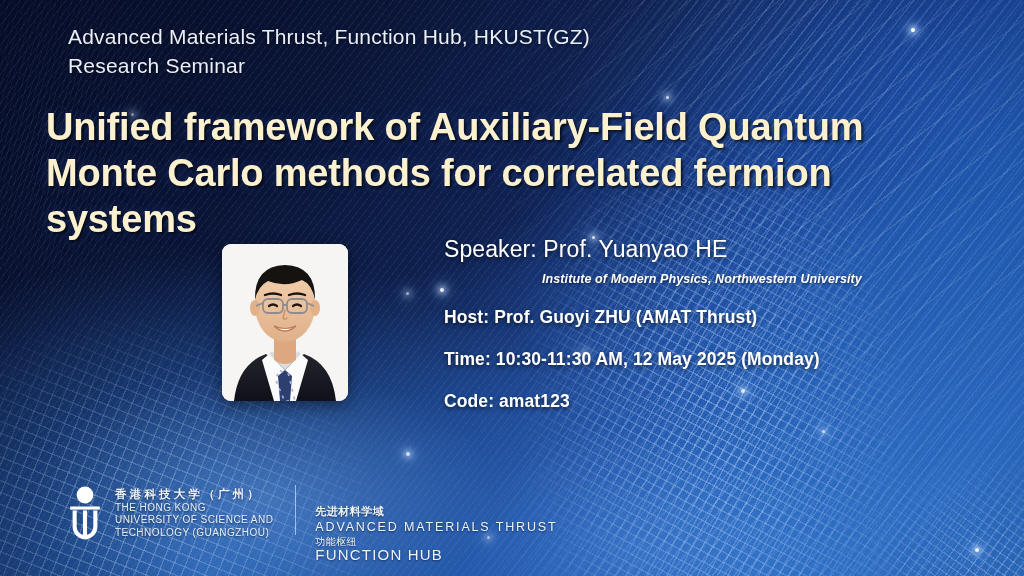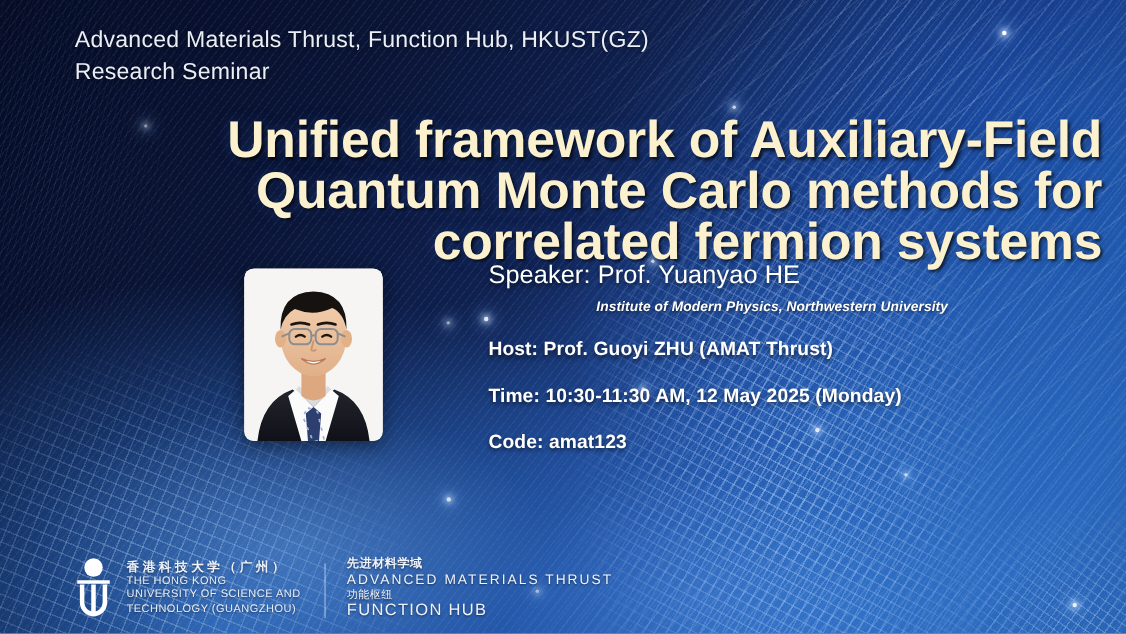--- a/index.html
+++ b/index.html
@@ -4,21 +4,21 @@
 <style>
   * { margin:0; padding:0; box-sizing:border-box; }
   html, body {
     width:1024px; height:576px;
     overflow:hidden;
     font-family:"Liberation Sans", sans-serif;
   }
   #poster {
     position:relative;
     width:1024px; height:576px;
-    background:#0c4a6e;
+    background:#a21caf;
     overflow:hidden;
   }
 
   
   .bg { position:absolute; inset:0; }
 
   
   .bg-base {
     background:
       radial-gradient(ellipse 900px 620px at 78% 96%, #2f6fc4 0%, rgba(47,111,196,0) 62%),
@@ -128,28 +128,28 @@
     position:absolute; left:68px; top:22px;
     color:#e9eef7;
     font-size:21px; line-height:29px;
     letter-spacing:.2px;
     text-shadow:0 1px 3px rgba(0,0,0,.55);
     white-space:pre-line;
   }
 
   .title {
     position:absolute; left:0; right:0; top:104px;
-    text-align:right;
+    text-align:left;
     color:#fcf1cf;
-    font-size:47px;
+    font-size:38px;
     font-weight:bold;
     line-height:46px;
     letter-spacing:-.2px;
     text-shadow:2px 2px 3px rgba(0,0,0,.70), 0 0 12px rgba(40,70,140,.5);
-    padding:0 22px;
+    padding:0 46px;
   }
 
   .photo {
     position:absolute;
     left:222px; top:244px;
     width:126px; height:157px;
     border-radius:9px;
     overflow:hidden;
     background:#f4f3f1;
     box-shadow:0 4px 16px rgba(0,0,0,.45);
@@ -181,21 +181,21 @@
     font-size:17.5px;
     font-weight:bold;
     letter-spacing:.1px;
     text-shadow:0 2px 4px rgba(0,0,0,.6);
   }
   .detail .em { }
 
   
   .footer {
     position:absolute; left:64px; bottom:14px;
-    display:flex; align-items:flex-end;
+    display:flex; align-items:flex-start;
   }
   .hk-logo { display:flex; align-items:center; }
   .hk-mark { width:42px; height:56px; margin-right:9px; flex:none; }
   .hk-mark svg { display:block; width:100%; height:100%; }
   .hk-text { color:#eef3fb; text-shadow:0 1px 2px rgba(0,0,0,.5); }
   .hk-cn {
     font-size:11.5px; font-weight:bold;
     letter-spacing:3.2px;
     line-height:15px;
     font-family:"DejaVu Sans", sans-serif;

